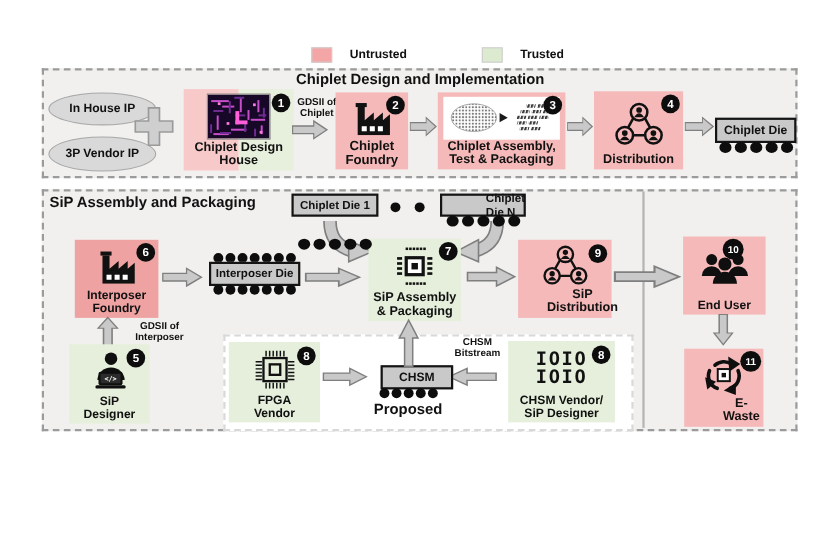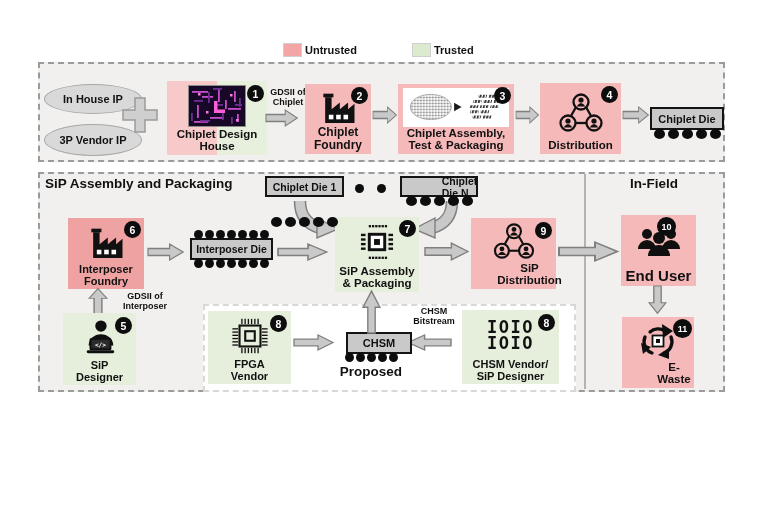--- a/index.html
+++ b/index.html
@@ -4,21 +4,21 @@
 <style>
   html,body{margin:0;padding:0;background:#fff;}
   .canvas{position:relative;width:760px;height:507px;background:#ffffff;overflow:hidden;
           font-family:"Liberation Sans",sans-serif;color:#111;}
   .abs{position:absolute;}
   
   .panel{position:absolute;background:#f1f0ee;border:2.5px dashed #9b9b9b;z-index:0;}
   .sec-title{position:absolute;font-weight:bold;font-size:13.5px;z-index:2;white-space:nowrap;}
   .divider{position:absolute;border-left:2px solid #b3b3b3;z-index:1;}
   
-  .legend{position:absolute;display:flex;align-items:center;gap:3px;z-index:2;font-weight:bold;font-size:11px;}
+  .legend{position:absolute;display:flex;align-items:center;gap:16px;z-index:2;font-weight:bold;font-size:11px;}
   .swatch{width:17px;height:12px;display:inline-block;border:0.5px solid #cfcfcf;}
   
   .node{position:absolute;display:flex;flex-direction:column;align-items:center;z-index:2;padding-top:3px;}
   .node .icon{flex:1;display:flex;align-items:center;justify-content:center;min-height:0;}
   .lbl{font-weight:bold;text-align:center;line-height:1.1;margin-bottom:2px;}
   .badge{position:absolute;width:17px;height:17px;border-radius:50%;background:#0d0d0d;color:#fff;
          font-weight:bold;font-size:10.5px;display:flex;align-items:center;justify-content:center;z-index:6;}
   .badge.big{width:19px;height:19px;font-size:9px;}
   
   .ellipse{position:absolute;background:#d9d9d9;border:1.5px solid #a8a8a8;border-radius:50%;
@@ -51,20 +51,21 @@
 <div class="canvas">
 
   <div class="legend" style="left:283px;top:43px;">
     <span class="swatch" style="background-color: rgb(244, 166, 166);"></span>
     <span>Untrusted</span>
     <span class="swatch" style="margin-left: 52px; background-color: rgb(220, 234, 208);"></span>
     <span>Trusted</span>
   </div>
 
   <div class="panel" style="left:38px;top:62px;width:683px;height:96px;"></div>
+  <div class="sec-title" style="left:38px;top:64px;width:688px;text-align:center;">Chiplet Design and Implementation</div>
 
   <div class="ellipse" style="left:44px;top:84px;width:96px;height:28px;">
     <span>In House IP</span>
   </div>
   <div class="ellipse" style="left:44px;top:124px;width:96px;height:30px;">
     <span>3P Vendor IP</span>
   </div>
 
   <svg class="abs" style="left:121px;top:96px;z-index:2;" width="38" height="38" viewBox="0 0 38 38">
     <path d="M14 2 h10 v12 h12 v10 h-12 v12 h-10 v-12 H2 v-10 h12 z" fill="#cfcfcf" stroke="#9a9a9a" stroke-width="1.5"></path>
@@ -212,21 +213,20 @@
         <span class="bump"></span>
         <span class="bump"></span>
         <span class="bump"></span>
         <span class="bump"></span>
     </div>
   </div>
 
   <div class="panel" style="left:38px;top:172px;width:683px;height:216px;"></div>
   <div class="divider" style="left:584px;top:174px;height:215px;"></div>
   <div class="sec-title" style="left:45px;top:176px;">SiP Assembly and Packaging</div>
-  <div class="sec-title" style="left:584px;top:176px;width:140px;text-align:center;">In-Field</div>
 
   <div class="die" style="left:265px;top:176px;width:79px;gap:21px;">
     <div class="rect" style="height:21px;font-size:10.5px;">Chiplet Die 1</div>
     <div class="bumps under">
       <span class="bump"></span>
         <span class="bump"></span>
         <span class="bump"></span>
         <span class="bump"></span>
         <span class="bump"></span>
     </div>
@@ -370,21 +370,21 @@
         <g fill="#0f0f0f">
           <circle cx="11" cy="8" r="5"></circle>
             <path d="M2 23 a9 9 0 0 1 18 0 z"></path>
           <circle cx="35" cy="8" r="5"></circle>
             <path d="M26 23 a9 9 0 0 1 18 0 z"></path>
           <circle cx="23" cy="12" r="6"></circle>
             <path d="M12 30 a11 11 0 0 1 22 0 z"></path>
         </g>
       </svg>
     </div>
-    <div class="lbl" style="font-size:15px;width:70px;">End User</div>
+    <div class="lbl" style="font-size:11px;width:70px;">End User</div>
     <div class="badge big" style="right:20px;top:2px;">10</div>
   </div>
   <svg class="blockarrow" style="left:648px;top:286px;" width="19" height="28" viewBox="0 0 18 40" preserveAspectRatio="none">
     <polygon points="5.5,0 5.5,24 1,24 9,39 17,24 12.5,24 12.5,0"></polygon>
   </svg>
 
   <div class="node" style="left: 622px; top: 317px; width: 72px; height: 68px; background-color: rgb(245, 185, 185);">
     <div class="icon">
       <svg width="42" height="40" viewBox="0 0 40 40">
         <g fill="none" stroke="#0f0f0f" stroke-width="3.3" stroke-linecap="round">

